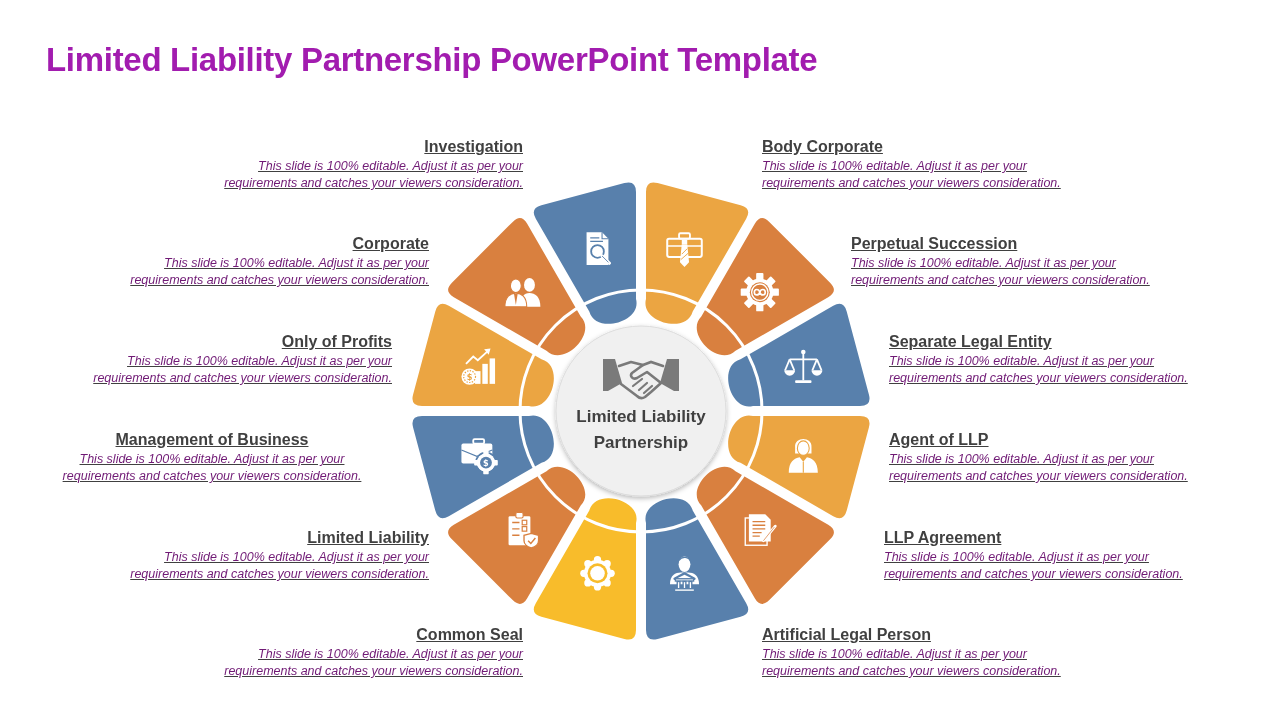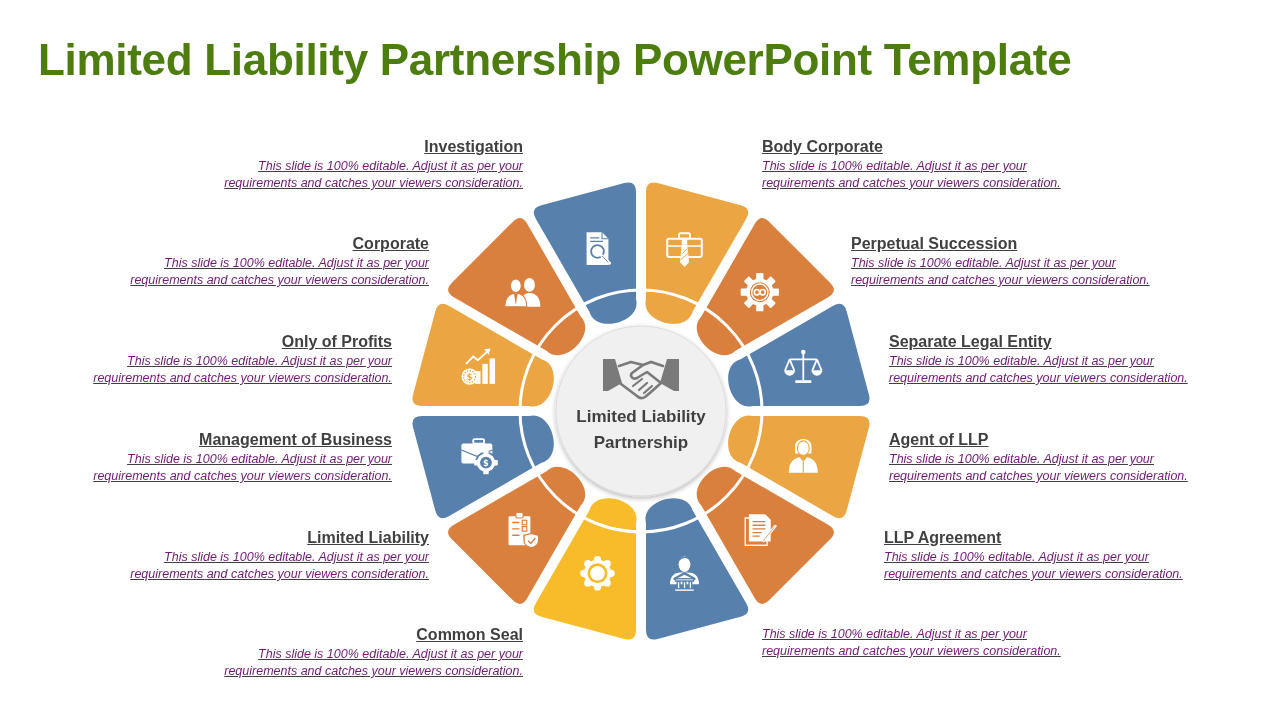--- a/index.html
+++ b/index.html
@@ -1,20 +1,20 @@
 <!DOCTYPE html>
 <html><head>
 <meta charset="utf-8">
 <style>
   * { box-sizing: border-box; margin: 0; padding: 0; }
   html, body { width: 1280px; height: 720px; background: #ffffff; overflow: hidden; }
   body { position: relative; font-family: "Liberation Sans", "DejaVu Sans", sans-serif; color: #404040; }
   .title {
-    position: absolute; left: 38px; top: 33px;
-    font-size: 44px; font-weight: bold; color: #4d7c0f;
+    position: absolute; left: 46px; top: 33px;
+    font-size: 33px; font-weight: bold; color: #a21caf;
     letter-spacing: -0.3px; white-space: nowrap; line-height: 54px;
   }
   .diagram { position: absolute; left: 0; top: 0; width: 1280px; height: 720px; }
   .center-label {
     position: absolute; left: 556px; top: 404px; width: 170px;
     text-align: center; font-size: 17px; font-weight: bold; color: #404040;
     line-height: 26px;
   }
   .item { position: absolute; width: 360px; text-decoration: underline; }
   .item.left { text-align: right; }
@@ -292,40 +292,41 @@
     </div>
 </div>
 <div class="item right" style="top: 528px; left: 851px; margin-left: 33px;">
   <div class="heading">LLP Agreement</div>
   <div class="body">
       <span>This slide is 100%  editable. Adjust it as per your</span>
       <span>requirements and catches your viewers consideration.</span>
     </div>
 </div>
 <div class="item right" style="top: 625px; left: 762px;">
+  <div class="heading">Artificial Legal Person</div>
   <div class="body">
       <span>This slide is 100%  editable. Adjust it as per your</span>
       <span>requirements and catches your viewers consideration.</span>
     </div>
 </div>
 <div class="item left" style="top: 625px; left: 163px;">
   <div class="heading">Common Seal</div>
   <div class="body">
       <span>This slide is 100%  editable. Adjust it as per your</span>
       <span>requirements and catches your viewers consideration.</span>
     </div>
 </div>
 <div class="item left" style="top: 528px; left: 69px;">
   <div class="heading">Limited Liability</div>
   <div class="body">
       <span>This slide is 100%  editable. Adjust it as per your</span>
       <span>requirements and catches your viewers consideration.</span>
     </div>
 </div>
-<div class="item left" style="top: 430px; left: 32px;">
+<div class="item left" style="top: 430px; left: 32px; text-align: center;">
   <div class="heading">Management of Business</div>
   <div class="body">
       <span>This slide is 100%  editable. Adjust it as per your</span>
       <span>requirements and catches your viewers consideration.</span>
     </div>
 </div>
 <div class="item left" style="top: 332px; left: 32px;">
   <div class="heading">Only of Profits</div>
   <div class="body">
       <span>This slide is 100%  editable. Adjust it as per your</span>

